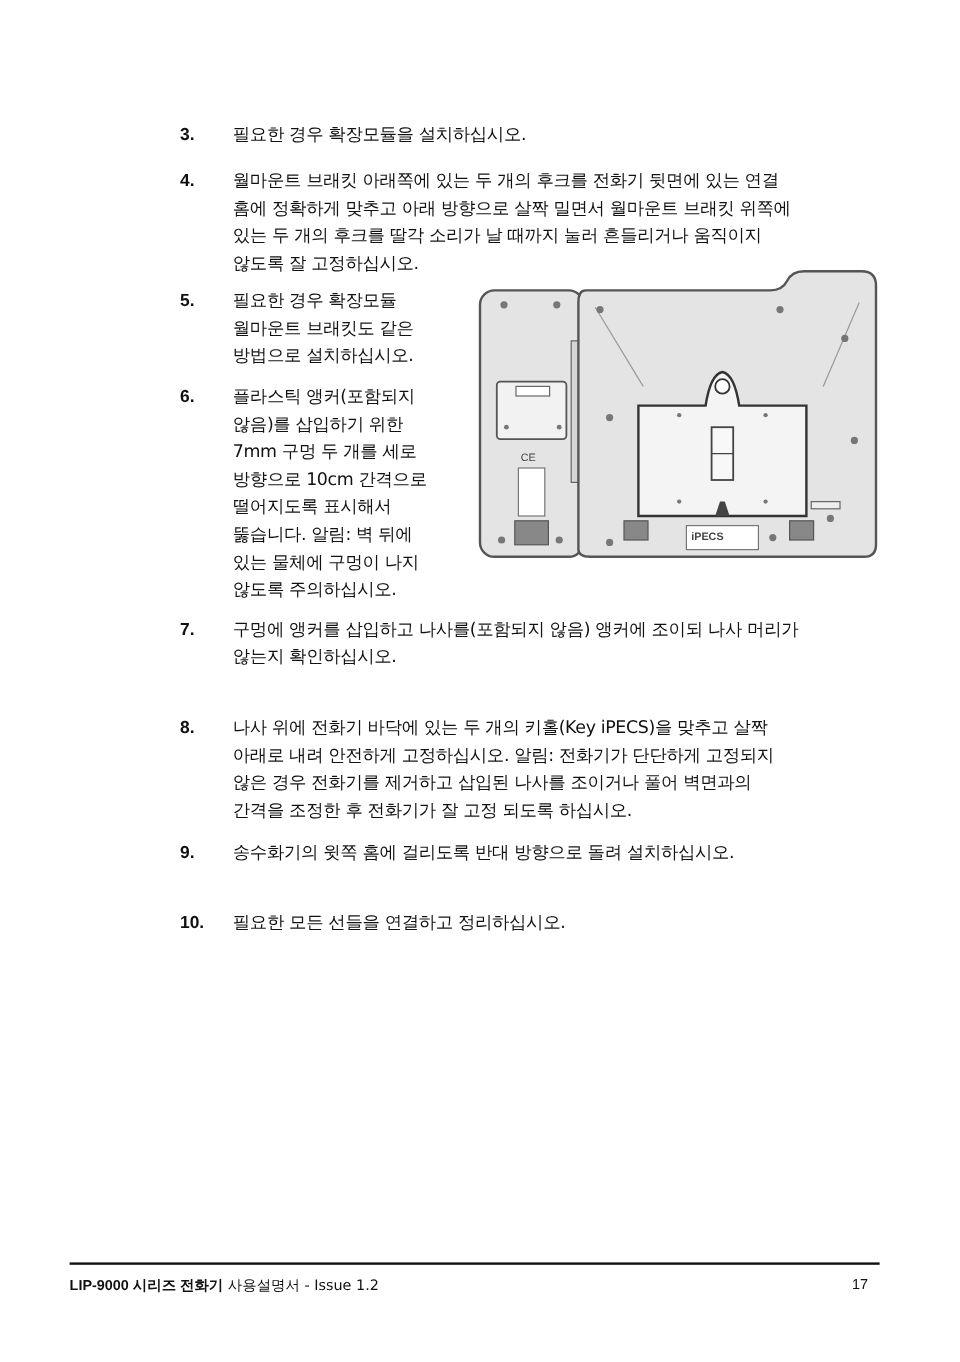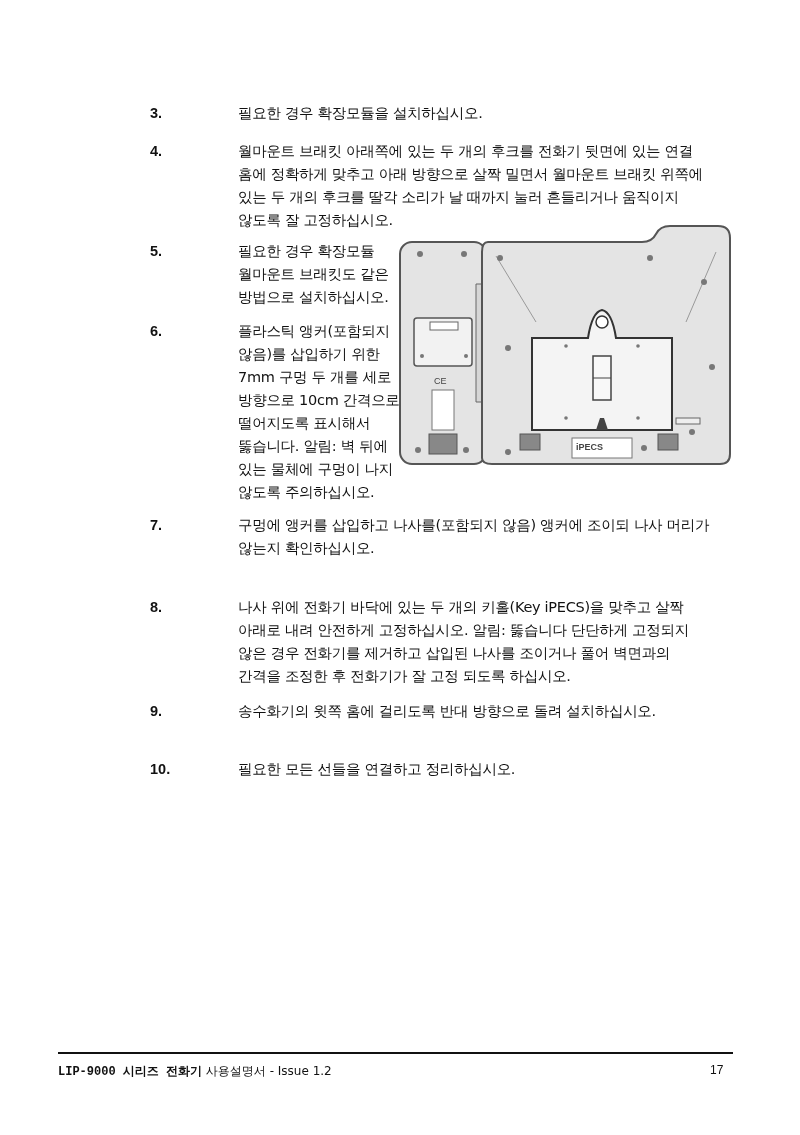--- a/index.html
+++ b/index.html
@@ -2,24 +2,24 @@
 <html><head>
 <meta charset="utf-8">
 <style>
   html, body { margin: 0; padding: 0; background: #ffffff; }
   body { width: 800px; height: 1135px; position: relative; overflow: hidden;
          font-family: "DejaVu Sans", "Liberation Sans", sans-serif; color: #111; }
   .step { position: absolute; left: 150px; font-size: 14.5px; line-height: 23px; }
   .step .num { position: absolute; left: 0; top: 0; font-weight: bold;
                font-family: "Liberation Sans", sans-serif; font-size: 14.5px; }
   .step .body { position: absolute; left: 44px; top: 0; white-space: nowrap; }
-  .step .body div { height: 23px; letter-spacing: -0.3px; margin-left: 44px; }
+  .step .body div { height: 23px; letter-spacing: -0.3px; }
   .footer-rule { position: absolute; left: 58px; top: 1052px; width: 675px; height: 2px; background: #111; }
   .footer-left { position: absolute; left: 58px; top: 1063px; font-size: 12px; }
-  .footer-left b { font-family: Liberation Mono, monospace; }
+  .footer-left b { font-family: Liberation Sans, sans-serif; }
   .footer-right { position: absolute; left: 710px; top: 1063px; font-size: 12px; font-weight: normal;
                   font-family: "Liberation Sans", sans-serif; }
   .figure { position: absolute; left: 396px; top: 222px; width: 340px; height: 245px; }
 </style>
 </head>
 <body>
 
 <div class="step" style="top:102px;">
   <span class="num">3.</span>
   <div class="body">
@@ -65,21 +65,21 @@
   <div class="body">
     <div>구멍에 앵커를 삽입하고 나사를(포함되지 않음) 앵커에 조이되 나사 머리가</div>
     <div>않는지 확인하십시오.</div>
   </div>
 </div>
 
 <div class="step" style="top:596px;">
   <span class="num">8.</span>
   <div class="body">
     <div> 나사 위에 전화기 바닥에 있는 두 개의 키홀(Key iPECS)을 맞추고 살짝</div>
-    <div>아래로 내려 안전하게 고정하십시오. 알림: 뚫습니다 단단하게 고정되지</div>
+    <div>아래로 내려 안전하게 고정하십시오. 알림: 전화기가 단단하게 고정되지</div>
     <div>않은 경우 전화기를 제거하고 삽입된 나사를 조이거나 풀어 벽면과의</div>
     <div>간격을 조정한 후 전화기가 잘 고정 되도록 하십시오.</div>
   </div>
 </div>
 
 <div class="step" style="top:700px;">
   <span class="num">9.</span>
   <div class="body">
     <div>송수화기의 윗쪽 홈에 걸리도록 반대 방향으로 돌려 설치하십시오.</div>
   </div>

